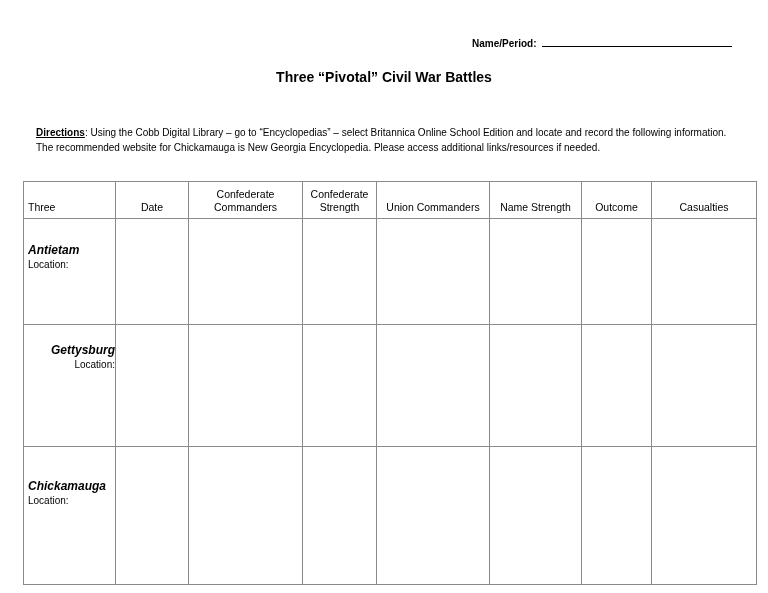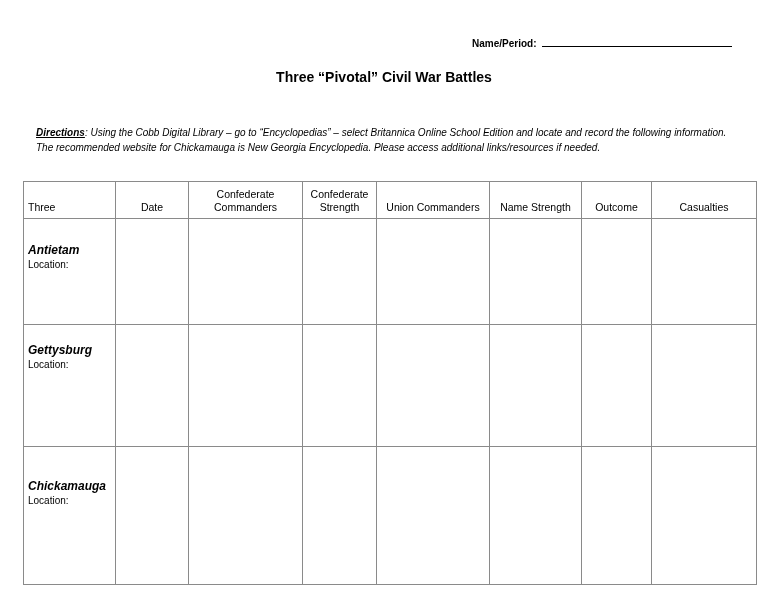--- a/index.html
+++ b/index.html
@@ -14,41 +14,41 @@
   .name-line .blank {
     display: inline-block; width: 190px; border-bottom: 1px solid #000;
     margin-left: 6px; height: 10px; vertical-align: baseline;
   }
   .title {
     position: absolute; top: 69px; left: 0; width: 768px; text-align: center;
     font-size: 14px; font-weight: bold; line-height: 17px;
   }
   .directions {
     position: absolute; top: 125px; left: 36px; width: 700px;
-    font-size: 10px; font-style: italic; line-height: 15px;
+    font-size: 10px; line-height: 15px;
   }
   .directions .dir-label { font-weight: bold; text-decoration: underline; }
   table.grid {
     position: absolute; top: 181px; left: 23px; width: 733px;
     border-collapse: collapse; table-layout: fixed;
   }
   table.grid th, table.grid td {
     border: 1.5px solid #8a8a8a; padding: 0; vertical-align: bottom;
   }
   table.grid th {
     height: 32px; font-size: 10.5px; font-weight: normal; text-align: center;
     line-height: 13px; padding-bottom: 4px; margin-top: 17px;
   }
   table.grid th.left { text-align: left; padding-left: 4px; }
   table.grid td { vertical-align: top; margin-top: 45px; }
   .battle-cell { padding-left: 4px !important; }
   .battle-name { font-size: 12px; font-weight: bold; font-style: italic; display: block; }
   .battle-loc { font-size: 10px; display: block; margin-top: 2px; }
   tr.r1 td { height: 81px; }
-  tr.r2 td { height: 103px; }
+  tr.r2 td { height: 103px; text-align: right; }
   tr.r3 td { height: 105px; }
 </style>
 </head>
 <body>
 
 <div class="name-line">
   <span>Name/Period:</span><span class="blank"></span>
 </div>
 
 <div class="title">

